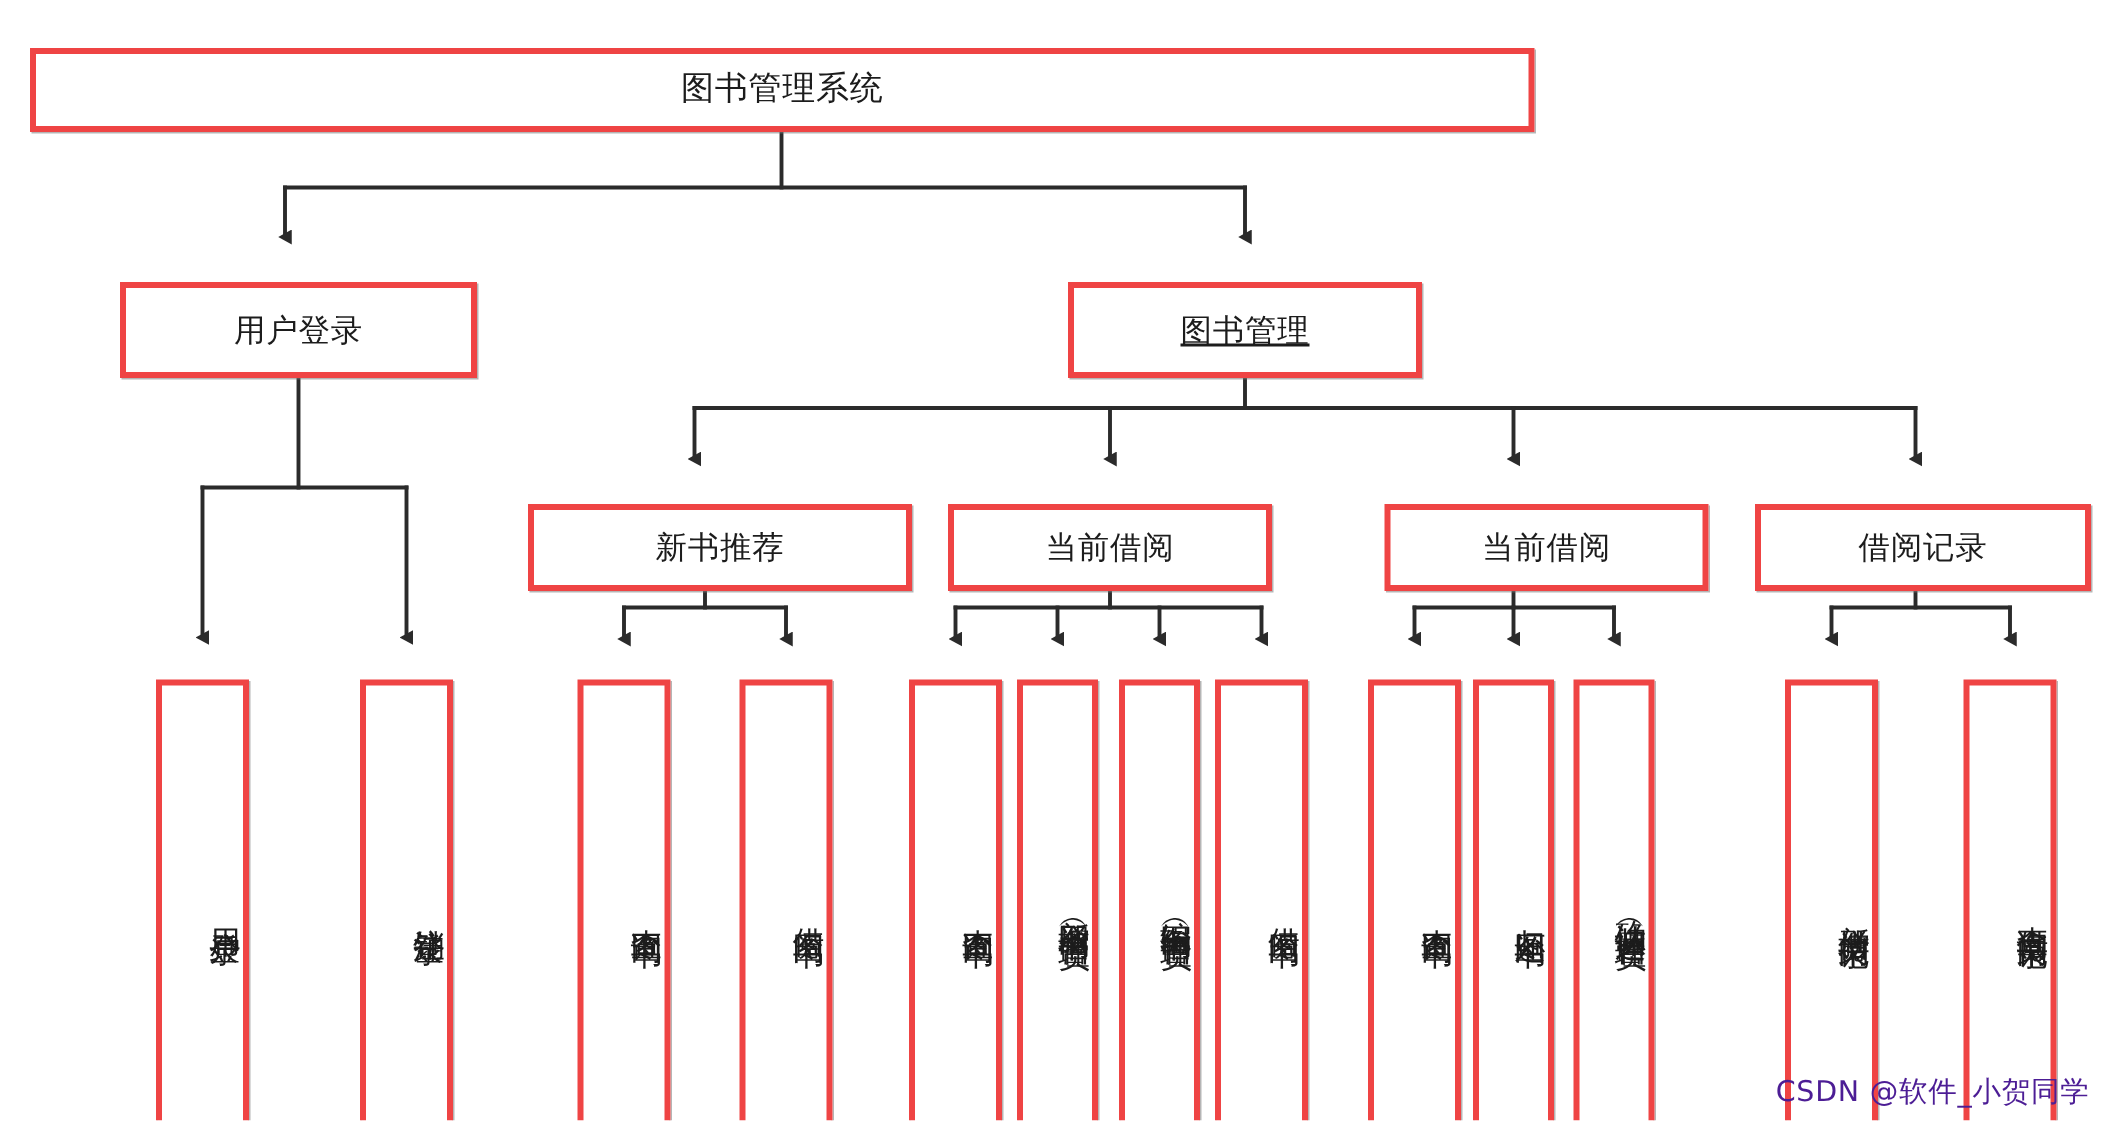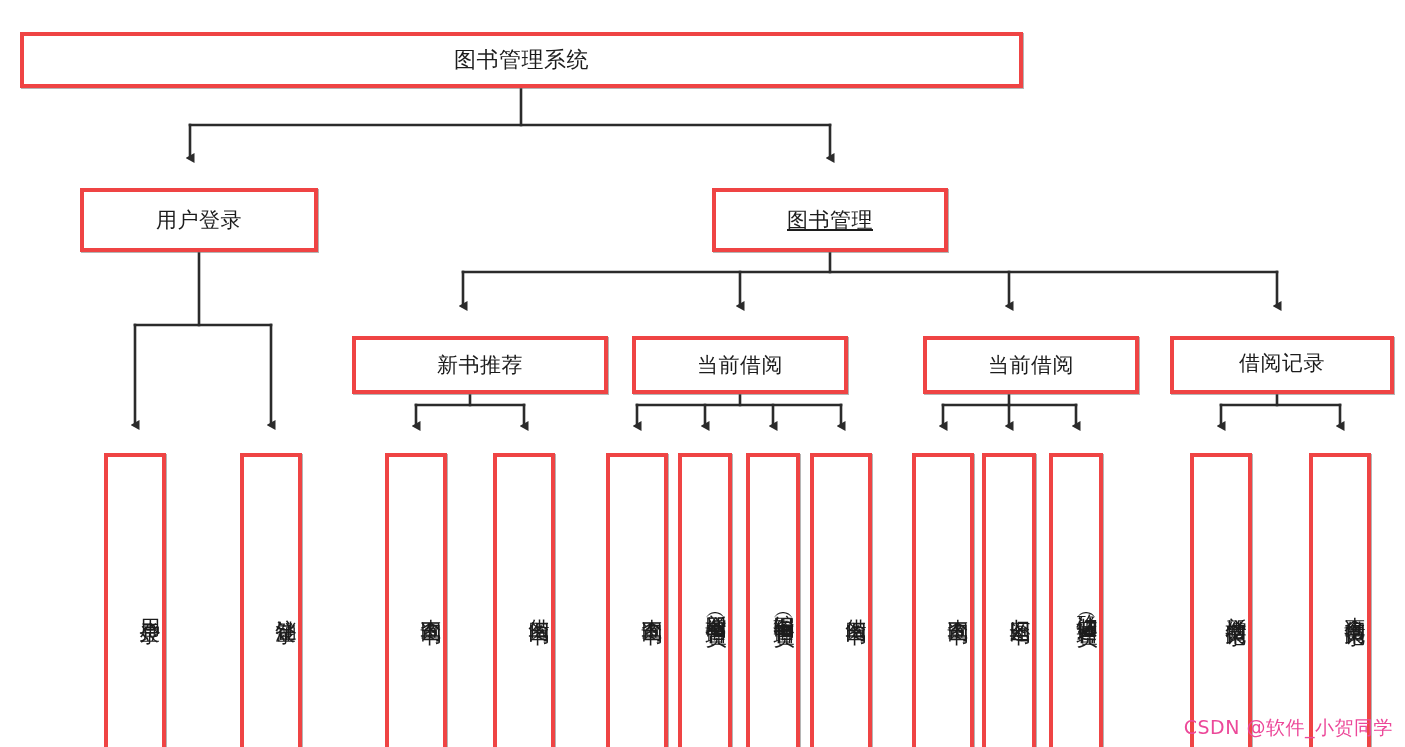--- a/index.html
+++ b/index.html
@@ -59,21 +59,21 @@
   .node.vert .vlabel {
     writing-mode: vertical-rl;
     text-orientation: upright;
     display: block;
   }
   .watermark {
     position: absolute;
     right: 12px;
     bottom: 6px;
     font-size: 19px;
-    color: #ec4899;
+    color: #4c1d95;
     letter-spacing: 0.5px;
     white-space: nowrap;
     font-family: "DejaVu Sans", "Liberation Sans", sans-serif;
   }
 </style>
 </head>
 <body>
 
 <div id="canvas">
 
@@ -147,21 +147,21 @@
   </div>
 
   <div class="node horiz" style="left:632px; top:316px; width:216px; height:58px;">
     <span>当前借阅</span>
   </div>
 
   <div class="node horiz" style="left:923px; top:316px; width:216px; height:58px;">
     <span>当前借阅</span>
   </div>
 
-  <div class="node horiz" style="left:1170px; top:316px; width:224px; height:58px;font-family:Liberation Mono, monospace;">
+  <div class="node horiz" style="left:1170px; top:316px; width:224px; height:58px;">
     <span>借阅记录</span>
   </div>
 
   <div class="node vert" style="left:104px; top:433px; width:62px; height:305px;">
     <span class="vlabel">用户登录</span>
   </div>
 
   <div class="node vert" style="left:240px; top:433px; width:62px; height:305px;">
     <span class="vlabel">注销登录</span>
   </div>

